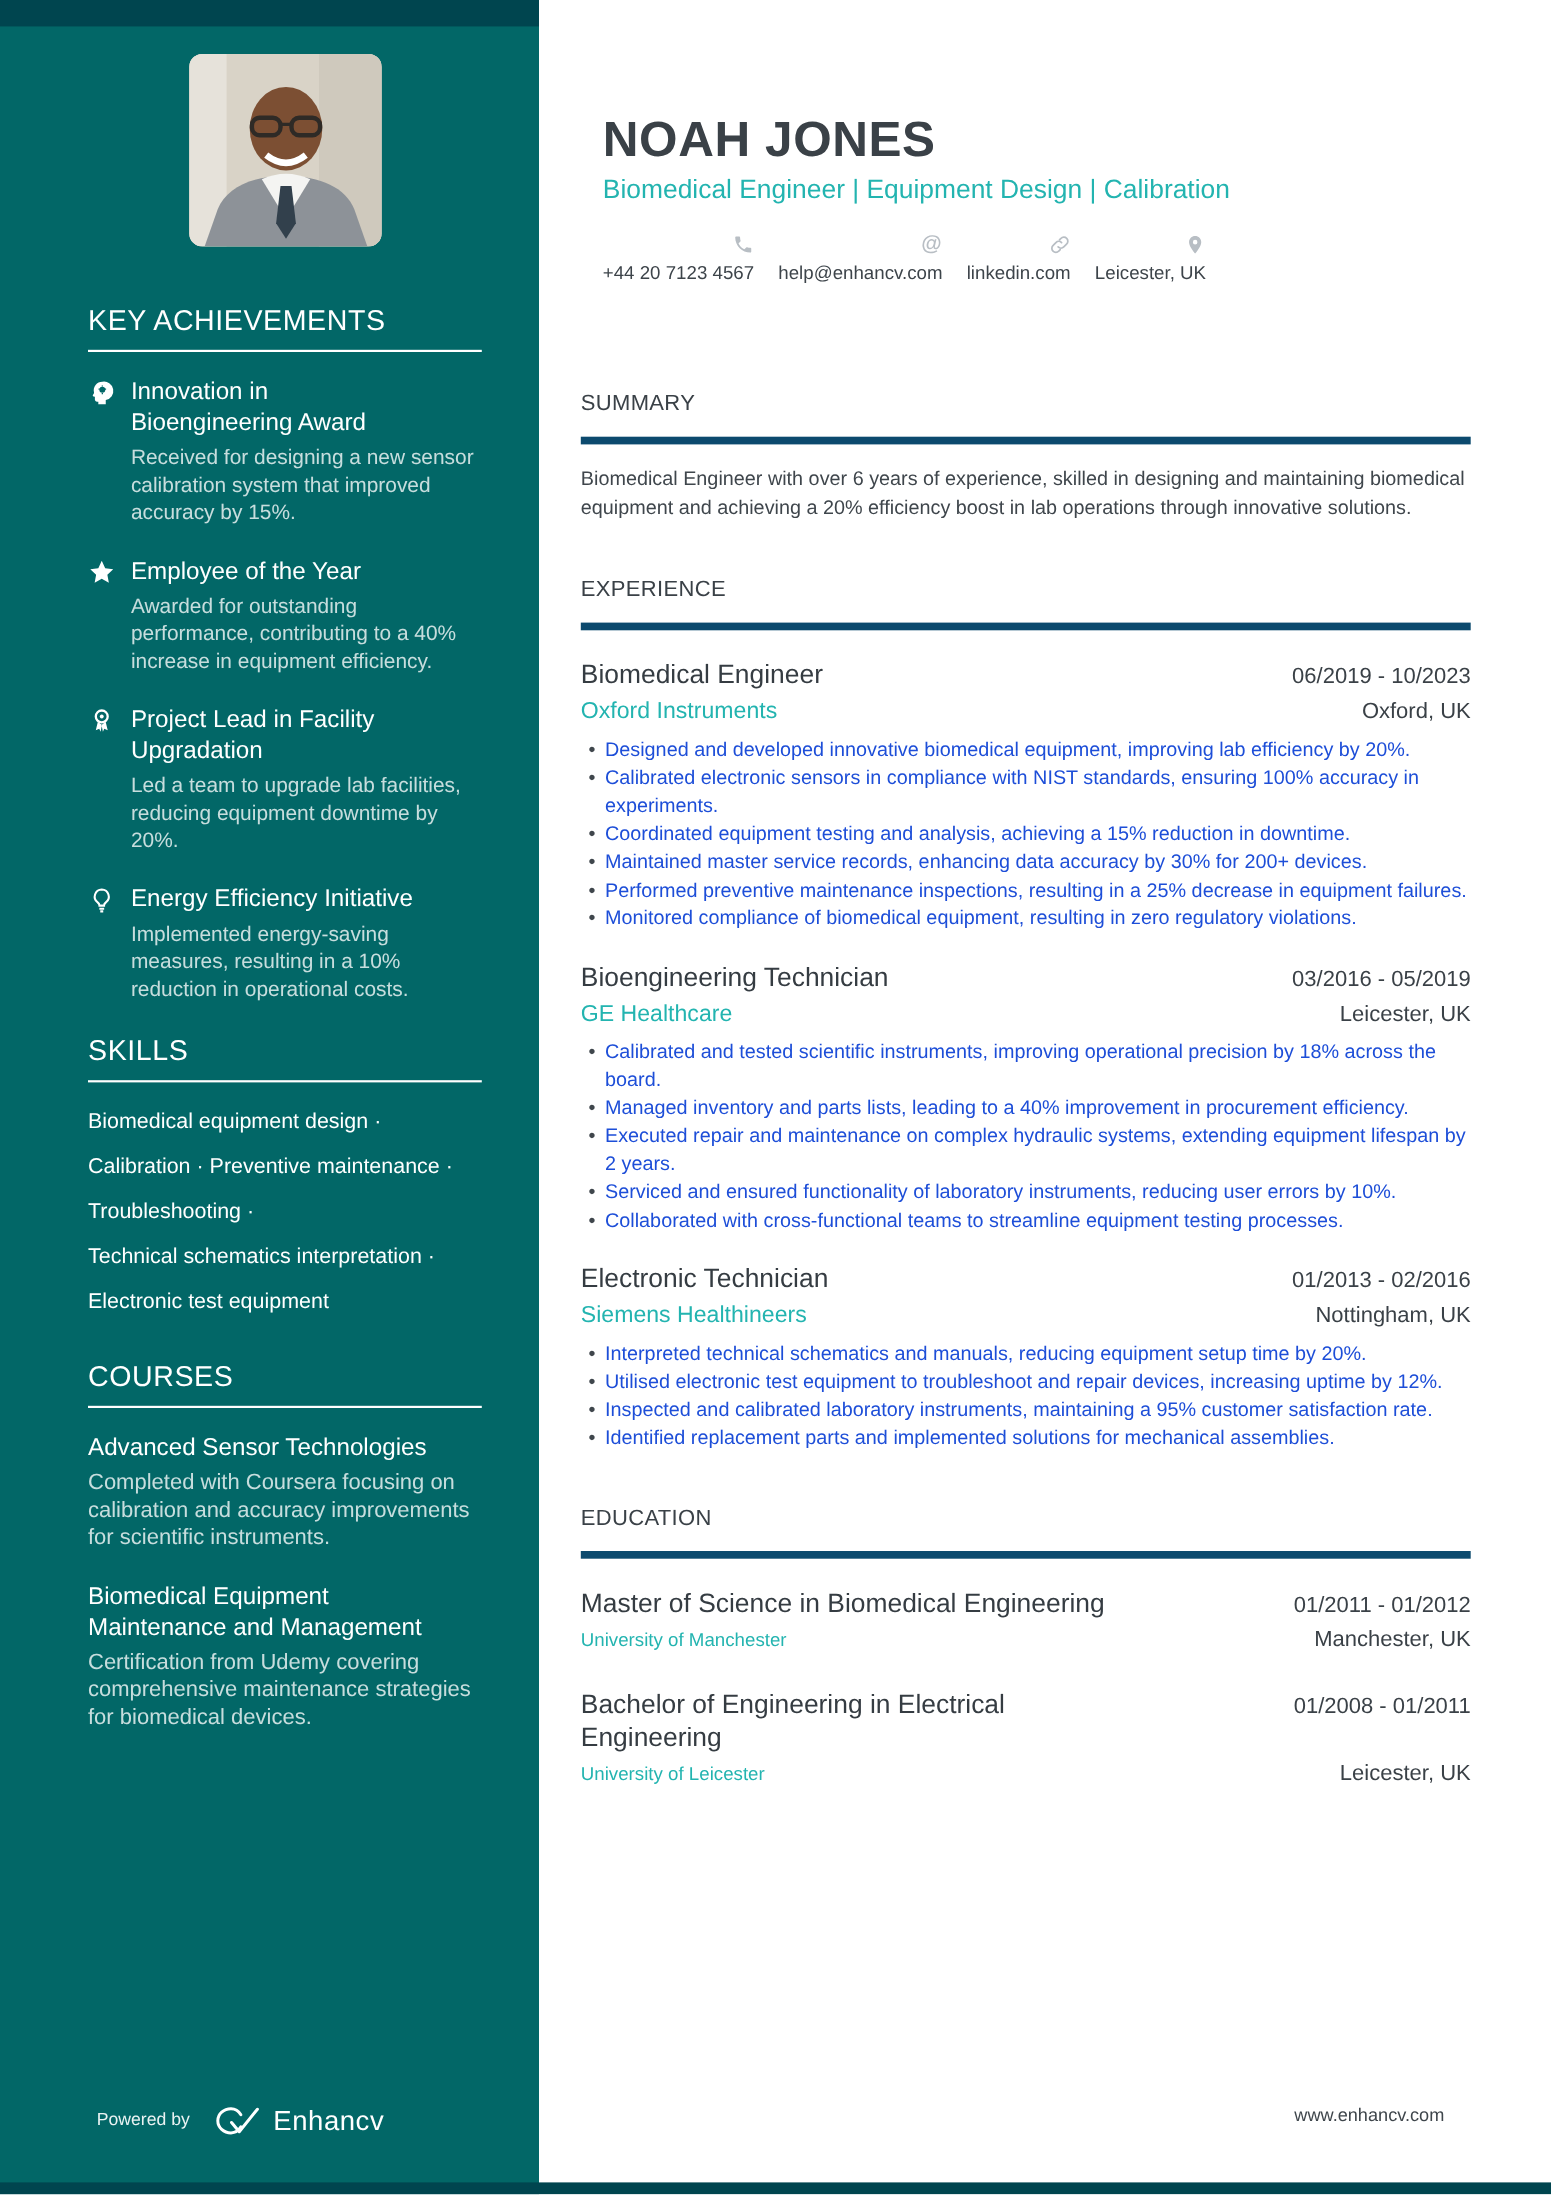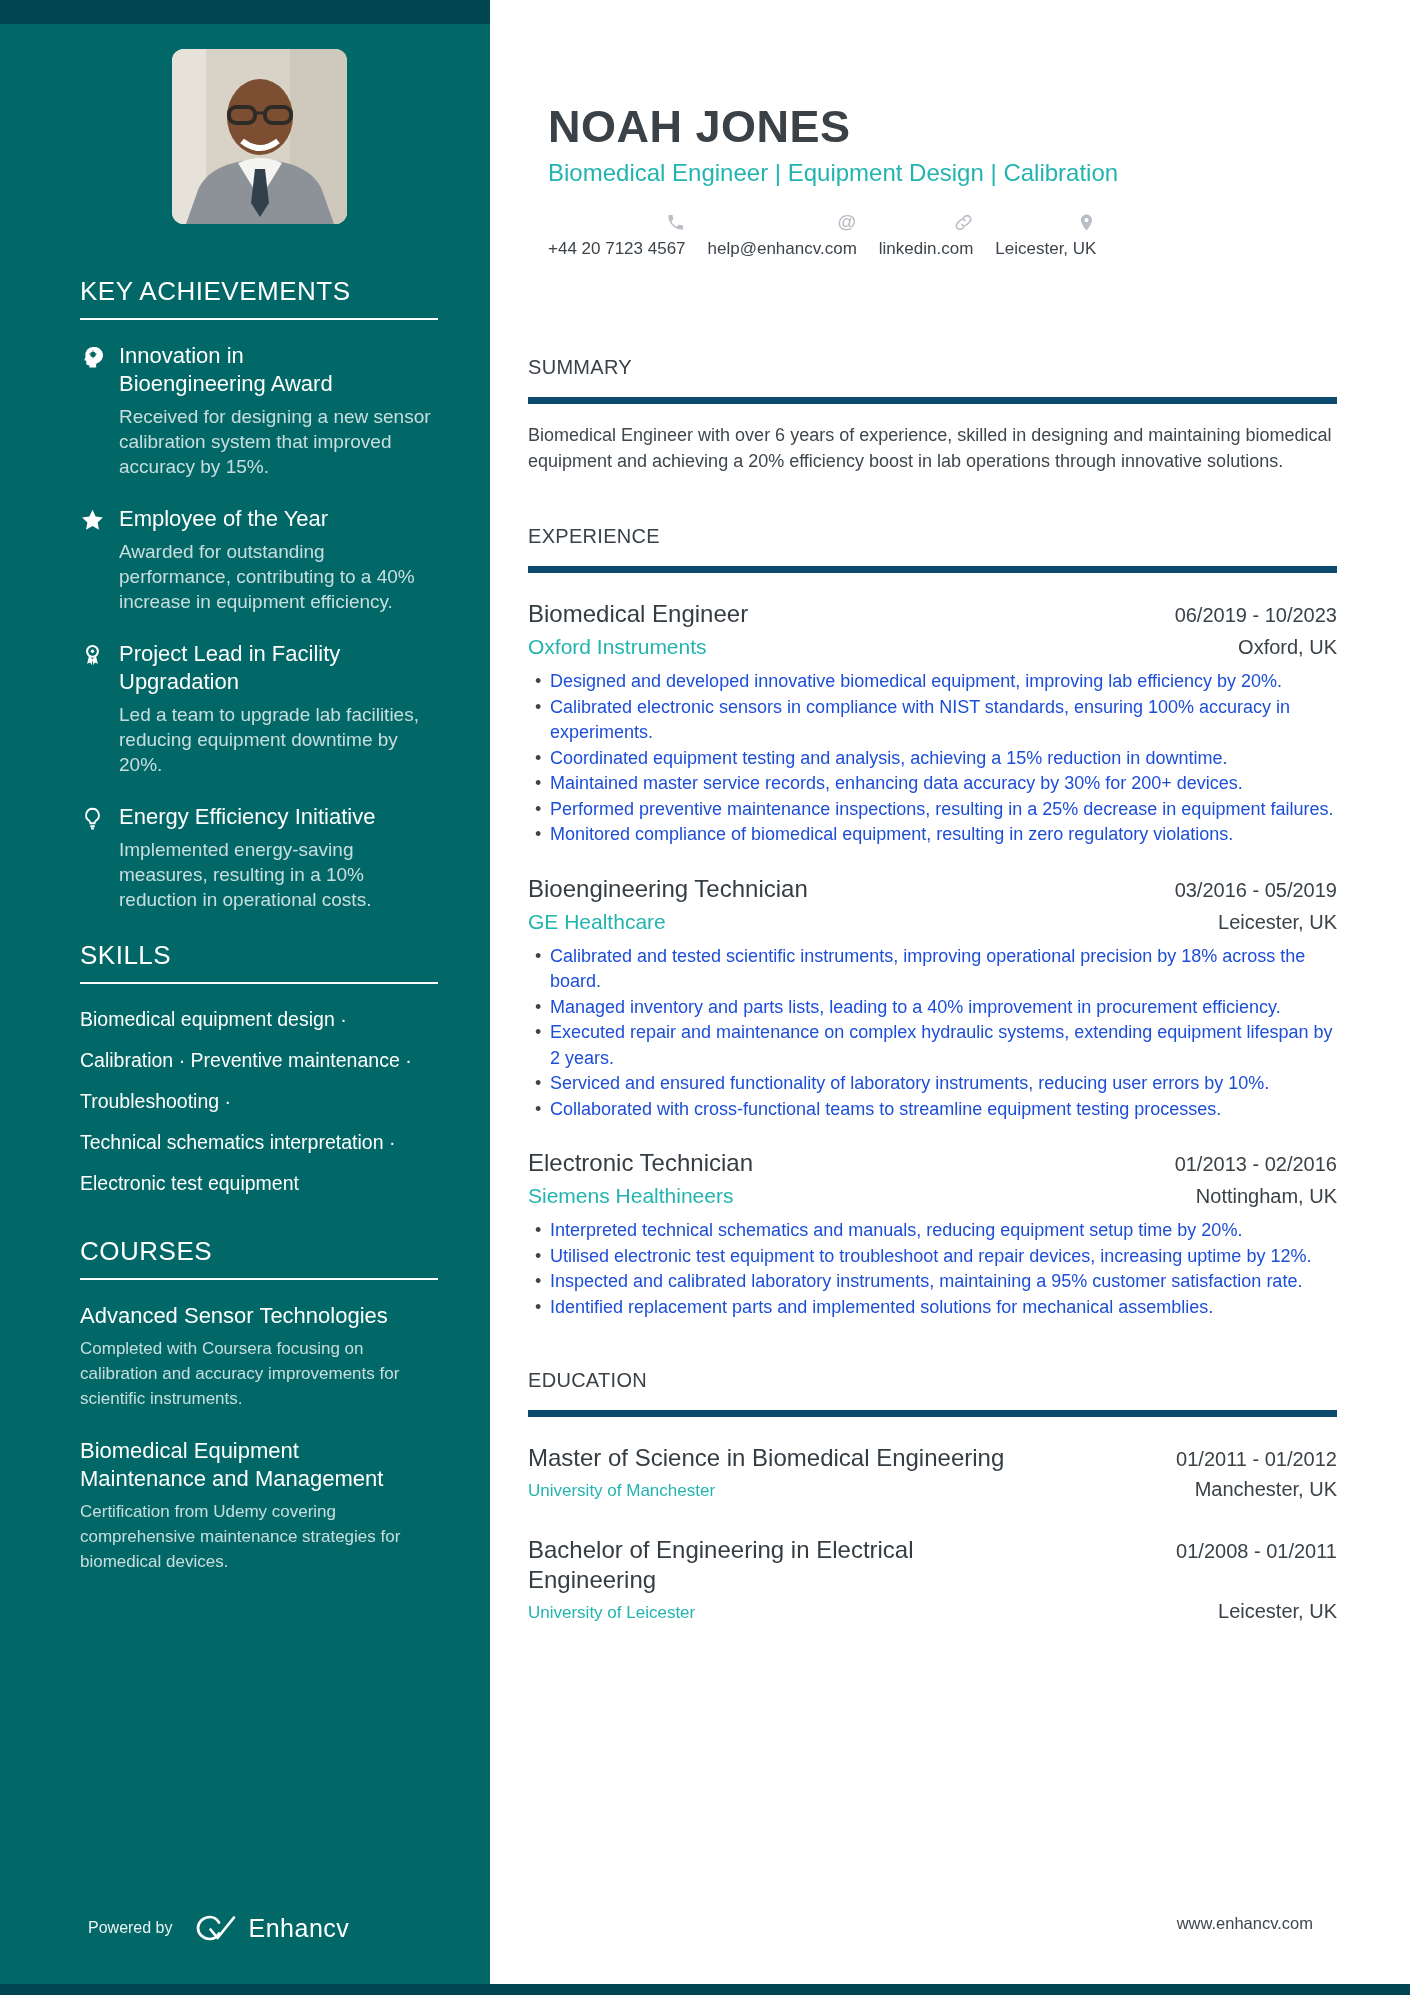--- a/index.html
+++ b/index.html
@@ -24,21 +24,21 @@
   .ach{display:flex;gap:14px;margin-bottom:26px;}
   .ach-ic{flex:0 0 25px;width:25px;height:25px;margin-top:3px;color:#fff;}
   .ach-ic svg{width:25px;height:25px;display:block;}
   .ach-title{font-size:22px;line-height:28px;font-weight:400;color:#fff;white-space:pre-line;}
   .ach-desc{font-size:19px;line-height:25px;color:rgba(255,255,255,.78);margin-top:6px;}
 
   .skill{font-size:19.5px;line-height:26px;color:#fff;margin-bottom:15px;}
 
   .course{margin-bottom:26px;}
   .course-title{font-size:22px;line-height:28px;color:#fff;white-space:pre-line;}
-  .course-desc{font-size:17px;line-height:25px;color:rgba(255,255,255,.78);margin-top:6px;}
+  .course-desc{font-size:20px;line-height:25px;color:rgba(255,255,255,.78);margin-top:6px;}
 
   .side-footer{position:absolute;left:88px;bottom:52px;display:flex;align-items:center;gap:20px;color:#fff;}
   .powered{font-size:16px;color:rgba(255,255,255,.92);}
   .brandmark{display:flex;align-items:center;gap:10px;}
   .brandmark svg{display:block;}
   .brand-word{font-size:25px;letter-spacing:.5px;color:#fff;}
 
   
   .main{flex:1;box-sizing:border-box;padding:66px 73px 0 38px;position:relative;color:#3F464C;}
   .hdr{margin-left:20px;margin-top:36px;}

